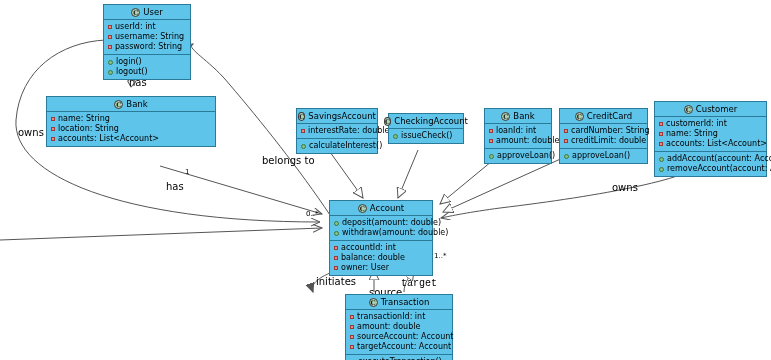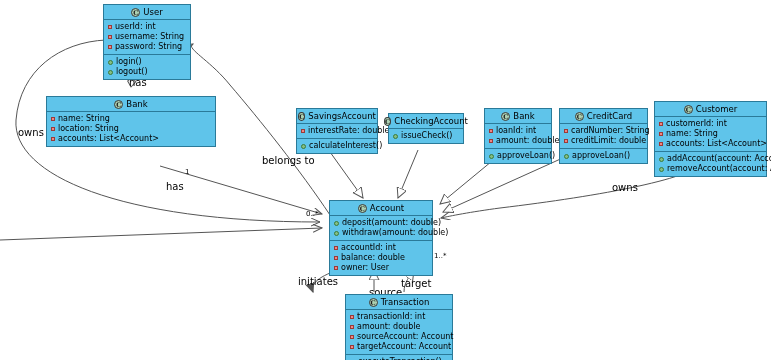--- a/index.html
+++ b/index.html
@@ -373,21 +373,21 @@
           </div>
         </div>
       </div>
     </div>
   <div id="label-layer">
       <div class="mlabel" style="left: 129px; top: 78px;">has</div>
       <div class="mlabel" style="left: 18px; top: 128px;">owns</div>
       <div class="mlabel" style="left: 262px; top: 128px; margin-top: 28px;">belongs to</div>
       <div class="mlabel" style="left: 166px; top: 182px;">has</div>
       <div class="mlabel" style="left: 612px; top: 183px;">owns</div>
-      <div class="mlabel" style="left: 298px; top: 277px; text-align: center;">initiates</div>
+      <div class="mlabel" style="left: 316px; top: 277px; text-align: center;">initiates</div>
       <div class="mlabel" style="left: 369px; top: 288px;">source</div>
-      <div class="mlabel" style="left: 401px; top: 279px;">target</div>
+      <div class="mlabel" style="left: 401px; top: 279px; font-family: Liberation Mono, monospace;">target</div>
       <div class="multi" style="left: 185px; top: 168px;">1</div>
       <div class="multi" style="left: 306px; top: 210px;">0..*</div>
       <div class="multi" style="left: 434px; top: 252px;">1..*</div>
     </div>
 
 </div>
 
 </body></html>

